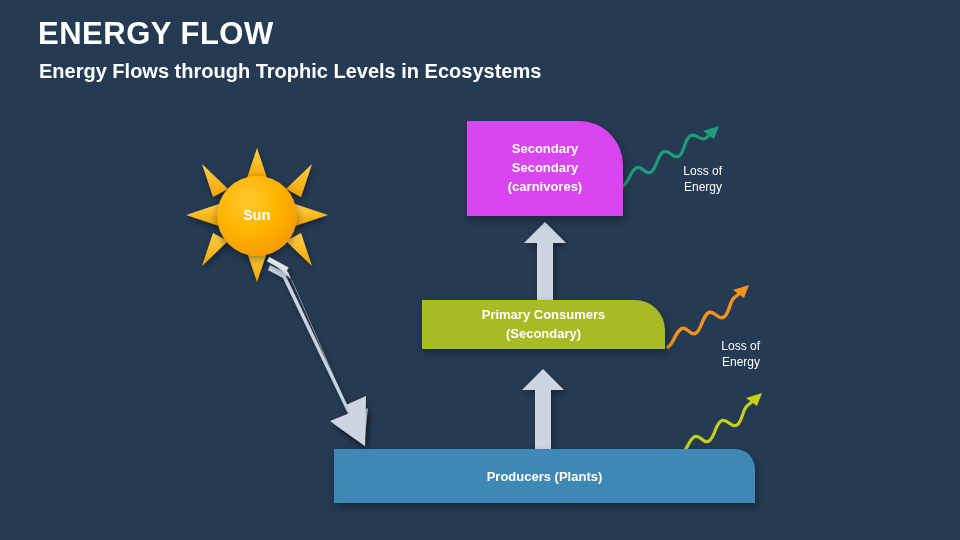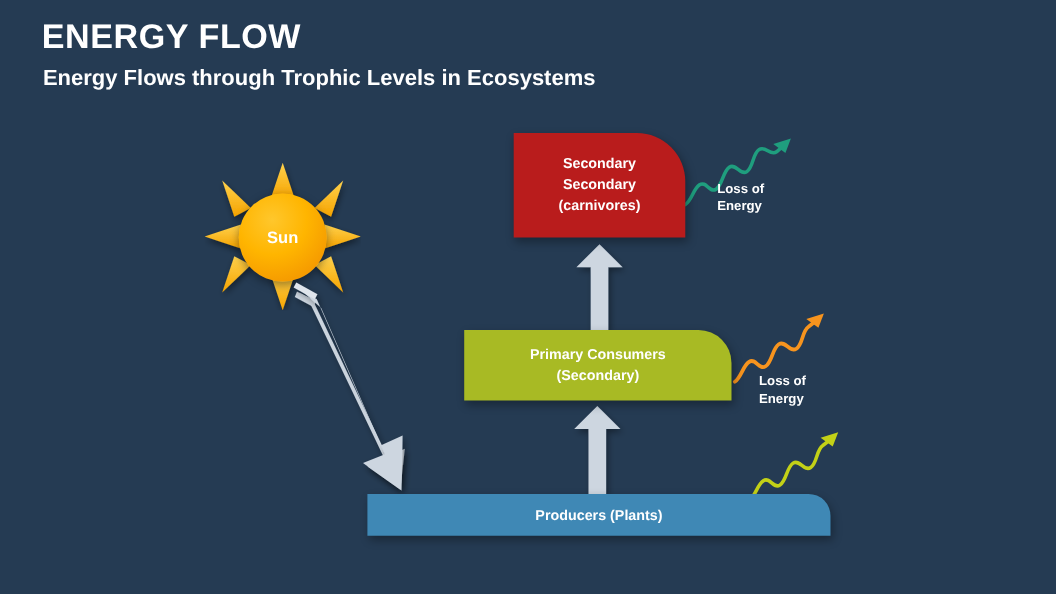--- a/index.html
+++ b/index.html
@@ -35,20 +35,21 @@
     color: #ffffff;
   }
 
   
   #sun-group {
     position: absolute;
     left: 186px;
     top: 148px;
     width: 142px;
     height: 134px;
+    font-family: Liberation Mono, monospace;
   }
   #sun-rays { position: absolute; left: 0; top: 0; }
   #sun-disc {
     position: absolute;
     left: 31px;
     top: 28px;
     width: 80px;
     height: 80px;
     border-radius: 50%;
     background: radial-gradient(circle at 38% 30%, #ffc72c 0%, #ffb500 42%, #f59a00 78%, #eb8c00 100%);
@@ -70,61 +71,61 @@
     display: flex;
     align-items: center;
     justify-content: center;
     text-align: center;
     color: #ffffff;
     box-shadow: 2px 4px 9px rgba(0,0,0,0.33);
   }
   #box-secondary {
     left: 467px; top: 121px;
     width: 156px; height: 95px;
-    background: #b91c1c;
+    background: #d946ef;
     border-top-right-radius: 44px;
     font-size: 13px;
     font-weight: bold;
     line-height: 1.45;
     text-align: center;
   }
   #box-primary {
     left: 422px; top: 300px;
-    width: 243px; height: 64px;
+    width: 243px; height: 49px;
     background: #a8ba24;
     border-top-right-radius: 30px;
     font-size: 13px;
     font-weight: bold;
     line-height: 1.45;
   }
   #box-producers {
     left: 334px; top: 449px;
-    width: 421px; height: 38px;
+    width: 421px; height: 54px;
     background: #3f88b5;
     border-top-right-radius: 20px;
     font-size: 13px;
     font-weight: bold;
   }
 
   
   .svg-layer {
     position: absolute;
     left: 0; top: 0;
     width: 960px; height: 540px;
     pointer-events: none;
   }
 
   
   .loss-label {
     position: absolute;
     font-size: 12px;
-    font-weight: bold;
+    font-weight: normal;
     color: #ffffff;
     line-height: 1.35;
-    text-align: left;
+    text-align: right;
   }
   #loss-1 { left: 652px; top: 163px; width: 70px; }
   #loss-2 { left: 690px; top: 338px; width: 70px; }
 </style>
 </head>
 <body>
 
 <div id="slide">
 
   <div id="title">ENERGY FLOW</div>

